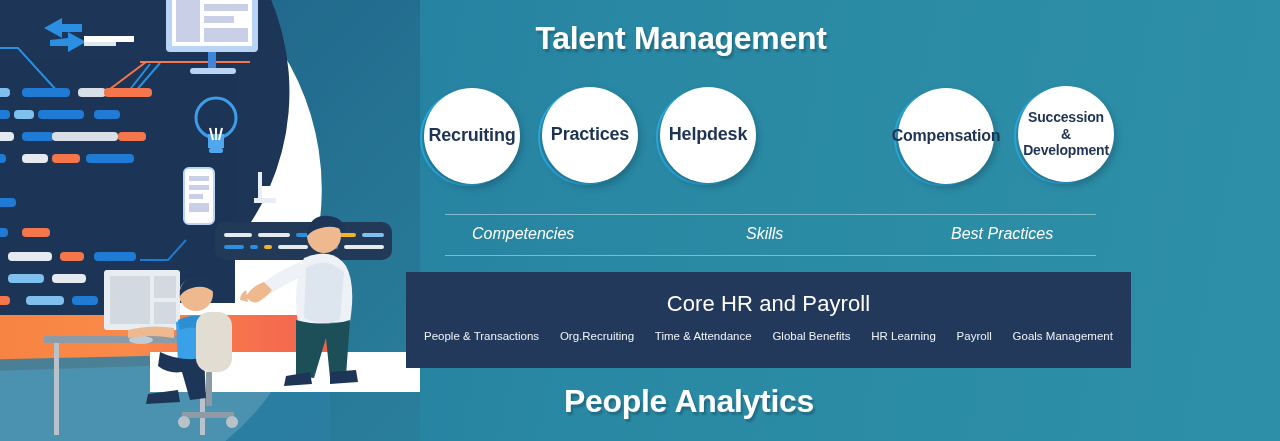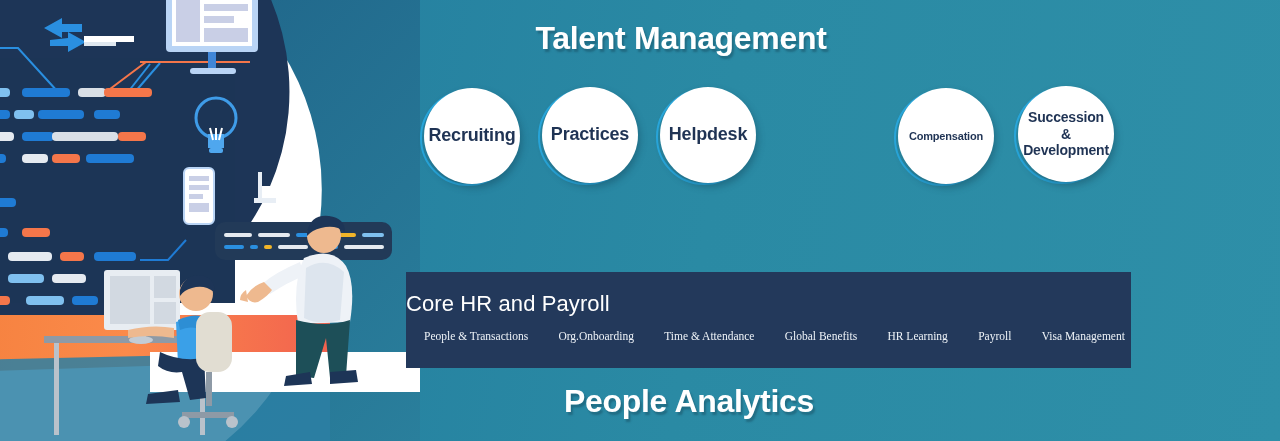--- a/index.html
+++ b/index.html
@@ -91,21 +91,21 @@
     letter-spacing: -0.2px;
     padding: 0 5px;
   }
   .pillar.p0 { left: 0px;   top: 4px; }
   .pillar.p1 { left: 118px; top: 3px; }
   .pillar.p2 { left: 236px; top: 3px; }
   .pillar.p3 { left: 354px; top: 3px; }
   .pillar.p4 { left: 474px; top: 4px; }
   .pillar.p5 { left: 594px; top: 2px; }
   .pillar.p5 .disc span { font-size: 14px; }
-  .pillar.p4 .disc span { font-size: 11px; }
+  .pillar.p4 .disc span { font-size: 16px; }
   .pillar.p3 .disc span { font-size: 12px; }
 
   
   #band {
     position: absolute;
     left: 445px;
     top: 214px;
     width: 651px;
     height: 40px;
     border-top: 1px solid rgba(255,255,255,0.42);
@@ -129,34 +129,33 @@
     left: 406px;
     top: 272px;
     width: 725px;
     height: 96px;
     background: #23395b;
   }
   #core-title {
     position: absolute;
     left: 0; right: 0;
     top: 19px;
-    text-align: left;
+    text-align: center;
     color: #ffffff;
     font-size: 22px;
     letter-spacing: 0.1px;
   }
   #core-subitems {
     position: absolute;
     left: 18px;
-    right: 6px;
+    right: 18px;
     top: 58px;
     display: flex;
     justify-content: space-between;
     align-items: center;
-    font-family: Liberation Serif, serif;
   }
   #core-subitems .sub {
     color: #eef3f8;
     font-size: 11.5px;
     white-space: nowrap;
   }
 </style>
 </head>
 <body>
 
@@ -379,29 +378,34 @@
       </div>
     </div>
     <div class="pillar p5">
       <div class="ring"></div>
       <div class="disc">
         <span>Succession &amp;<br>Development</span>
       </div>
     </div>
   </div>
 
+  <div id="band">
+    <div class="band-item b0">Competencies</div>
+    <div class="band-item b1">Skills</div>
+    <div class="band-item b2">Best Practices</div>
+  </div>
 
   <div id="core-panel">
     <div id="core-title">Core HR and Payroll</div>
     <div id="core-subitems">
       <div class="sub">People &amp; Transactions</div>
-      <div class="sub">Org.Onboarding</div>
+      <div class="sub">Org.Recruiting</div>
       <div class="sub">Time &amp; Attendance</div>
       <div class="sub">Global Benefits</div>
       <div class="sub">HR Learning</div>
       <div class="sub">Payroll</div>
-      <div class="sub">Visa Management</div>
+      <div class="sub">Goals Management</div>
     </div>
   </div>
 
   <div id="people-title" class="big-title">People Analytics</div>
 
 </div>
 
 </body></html>

